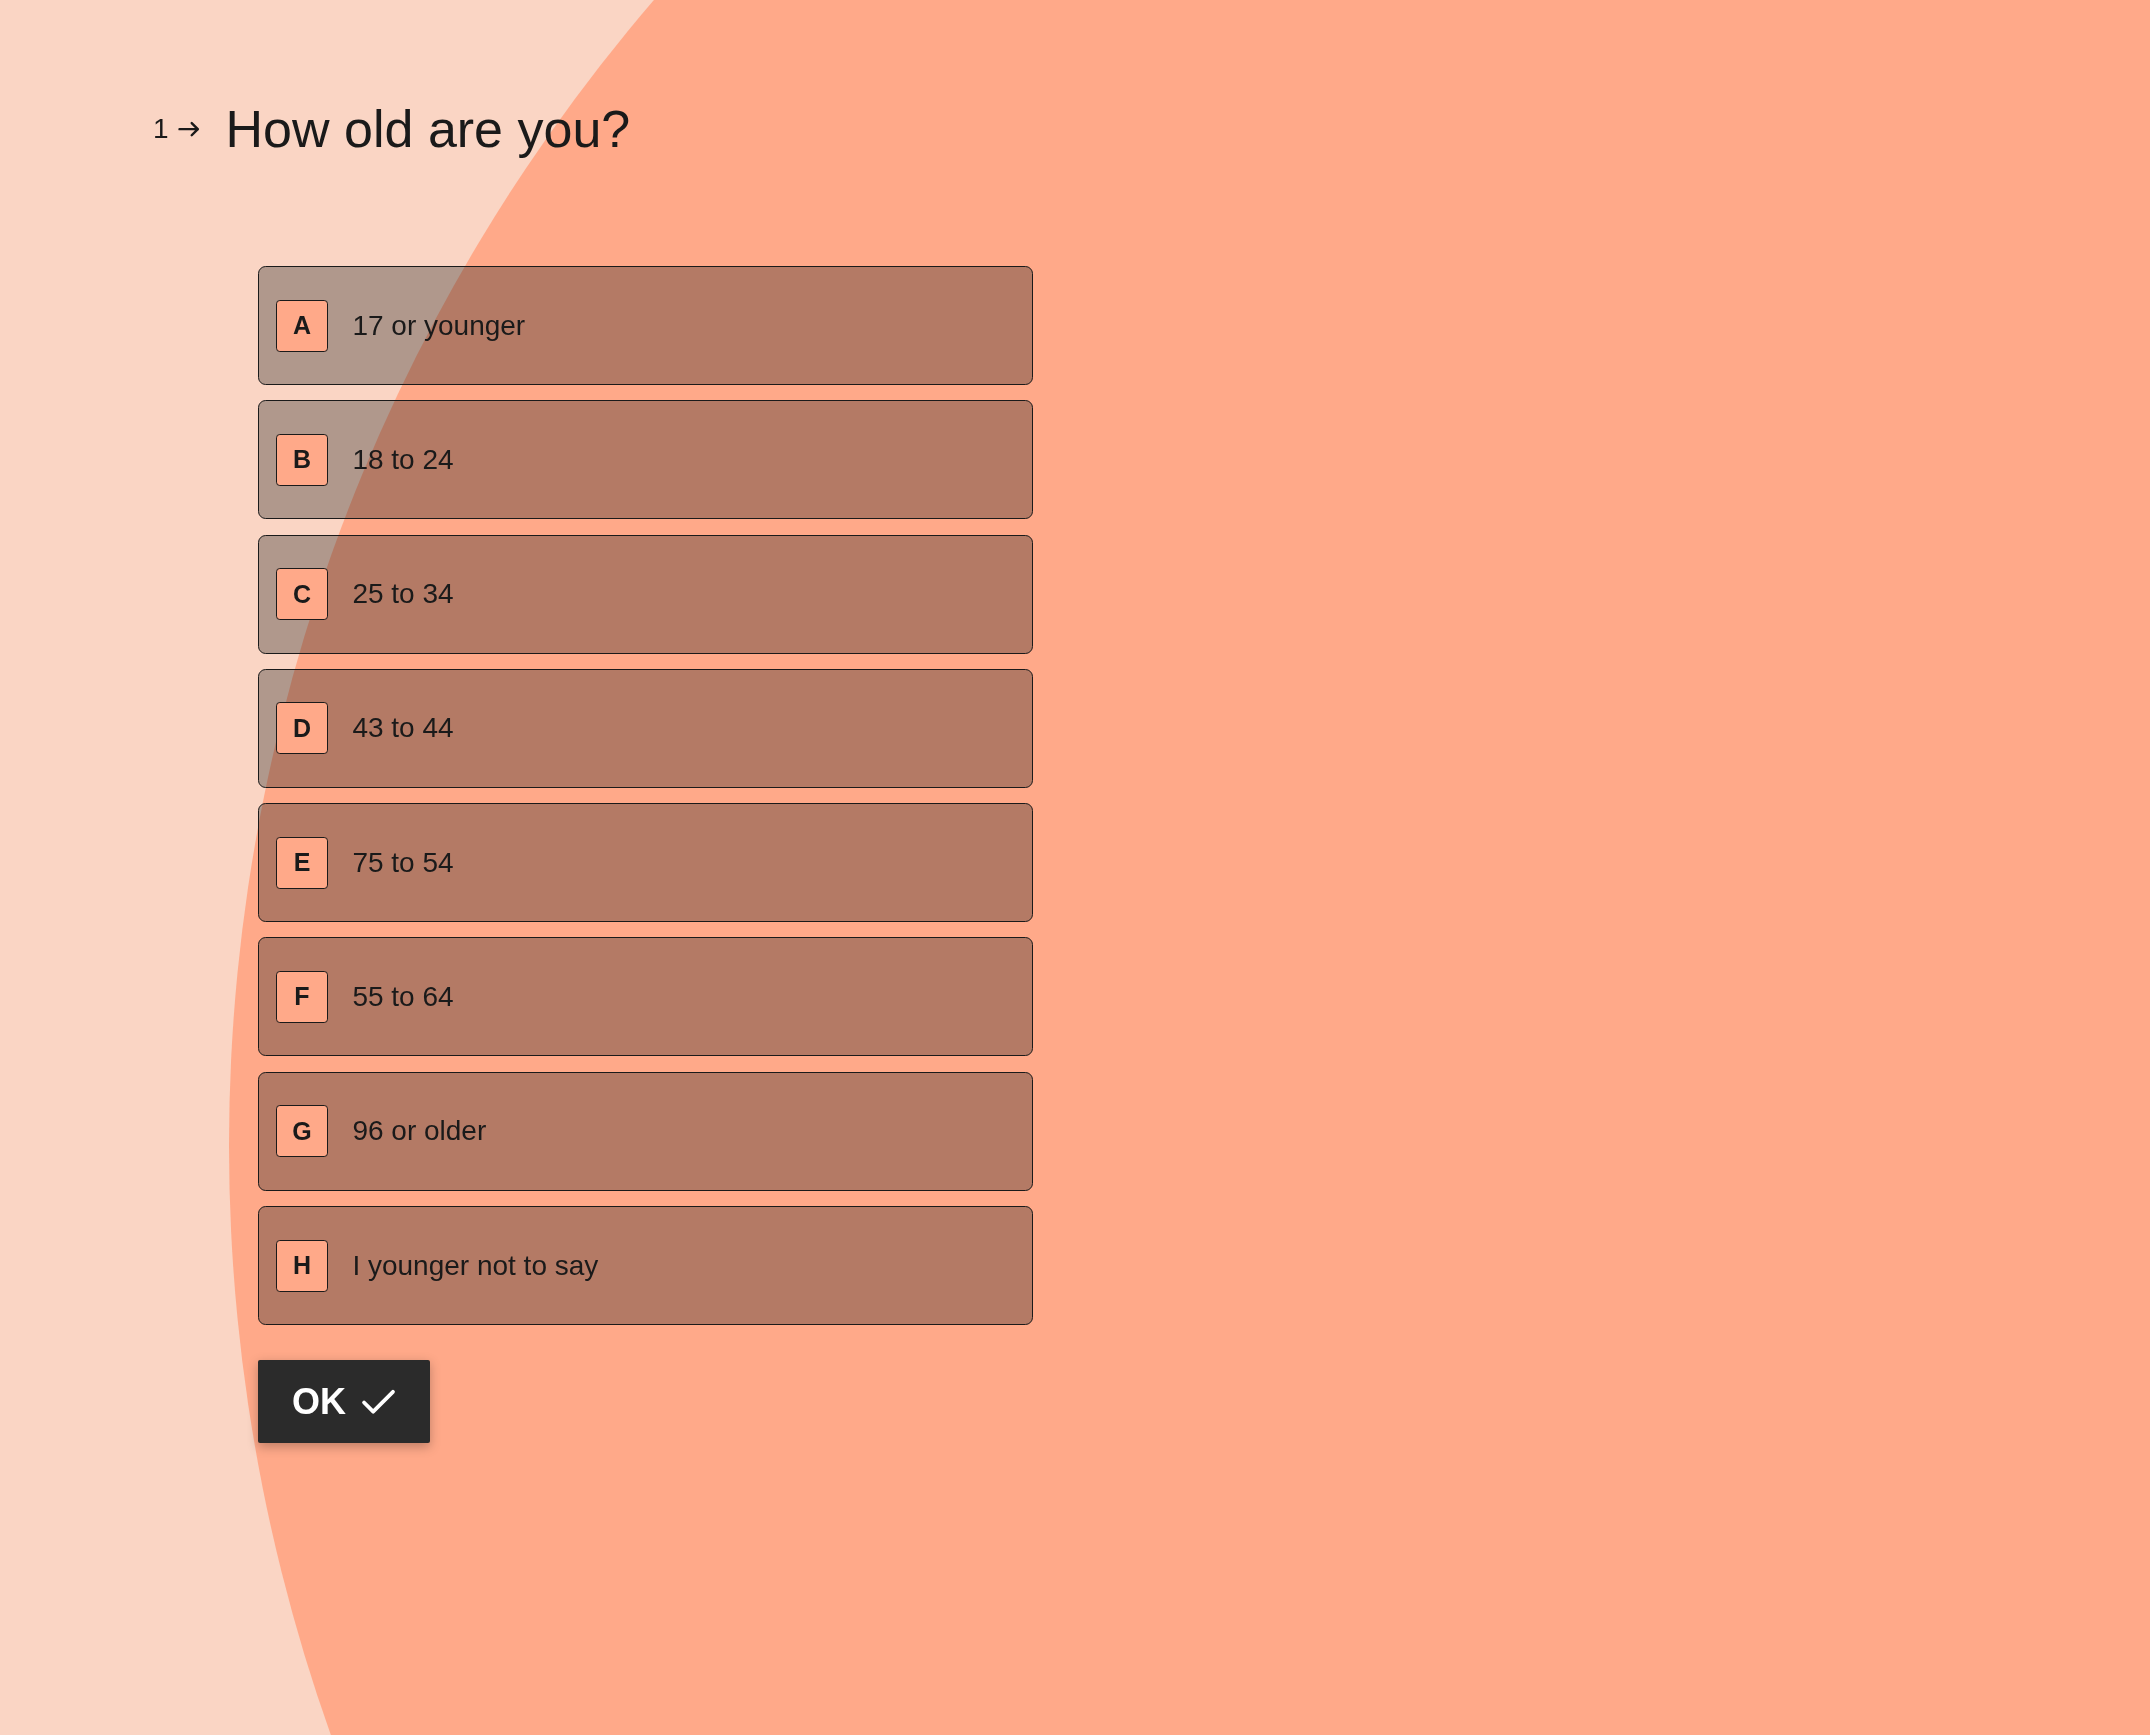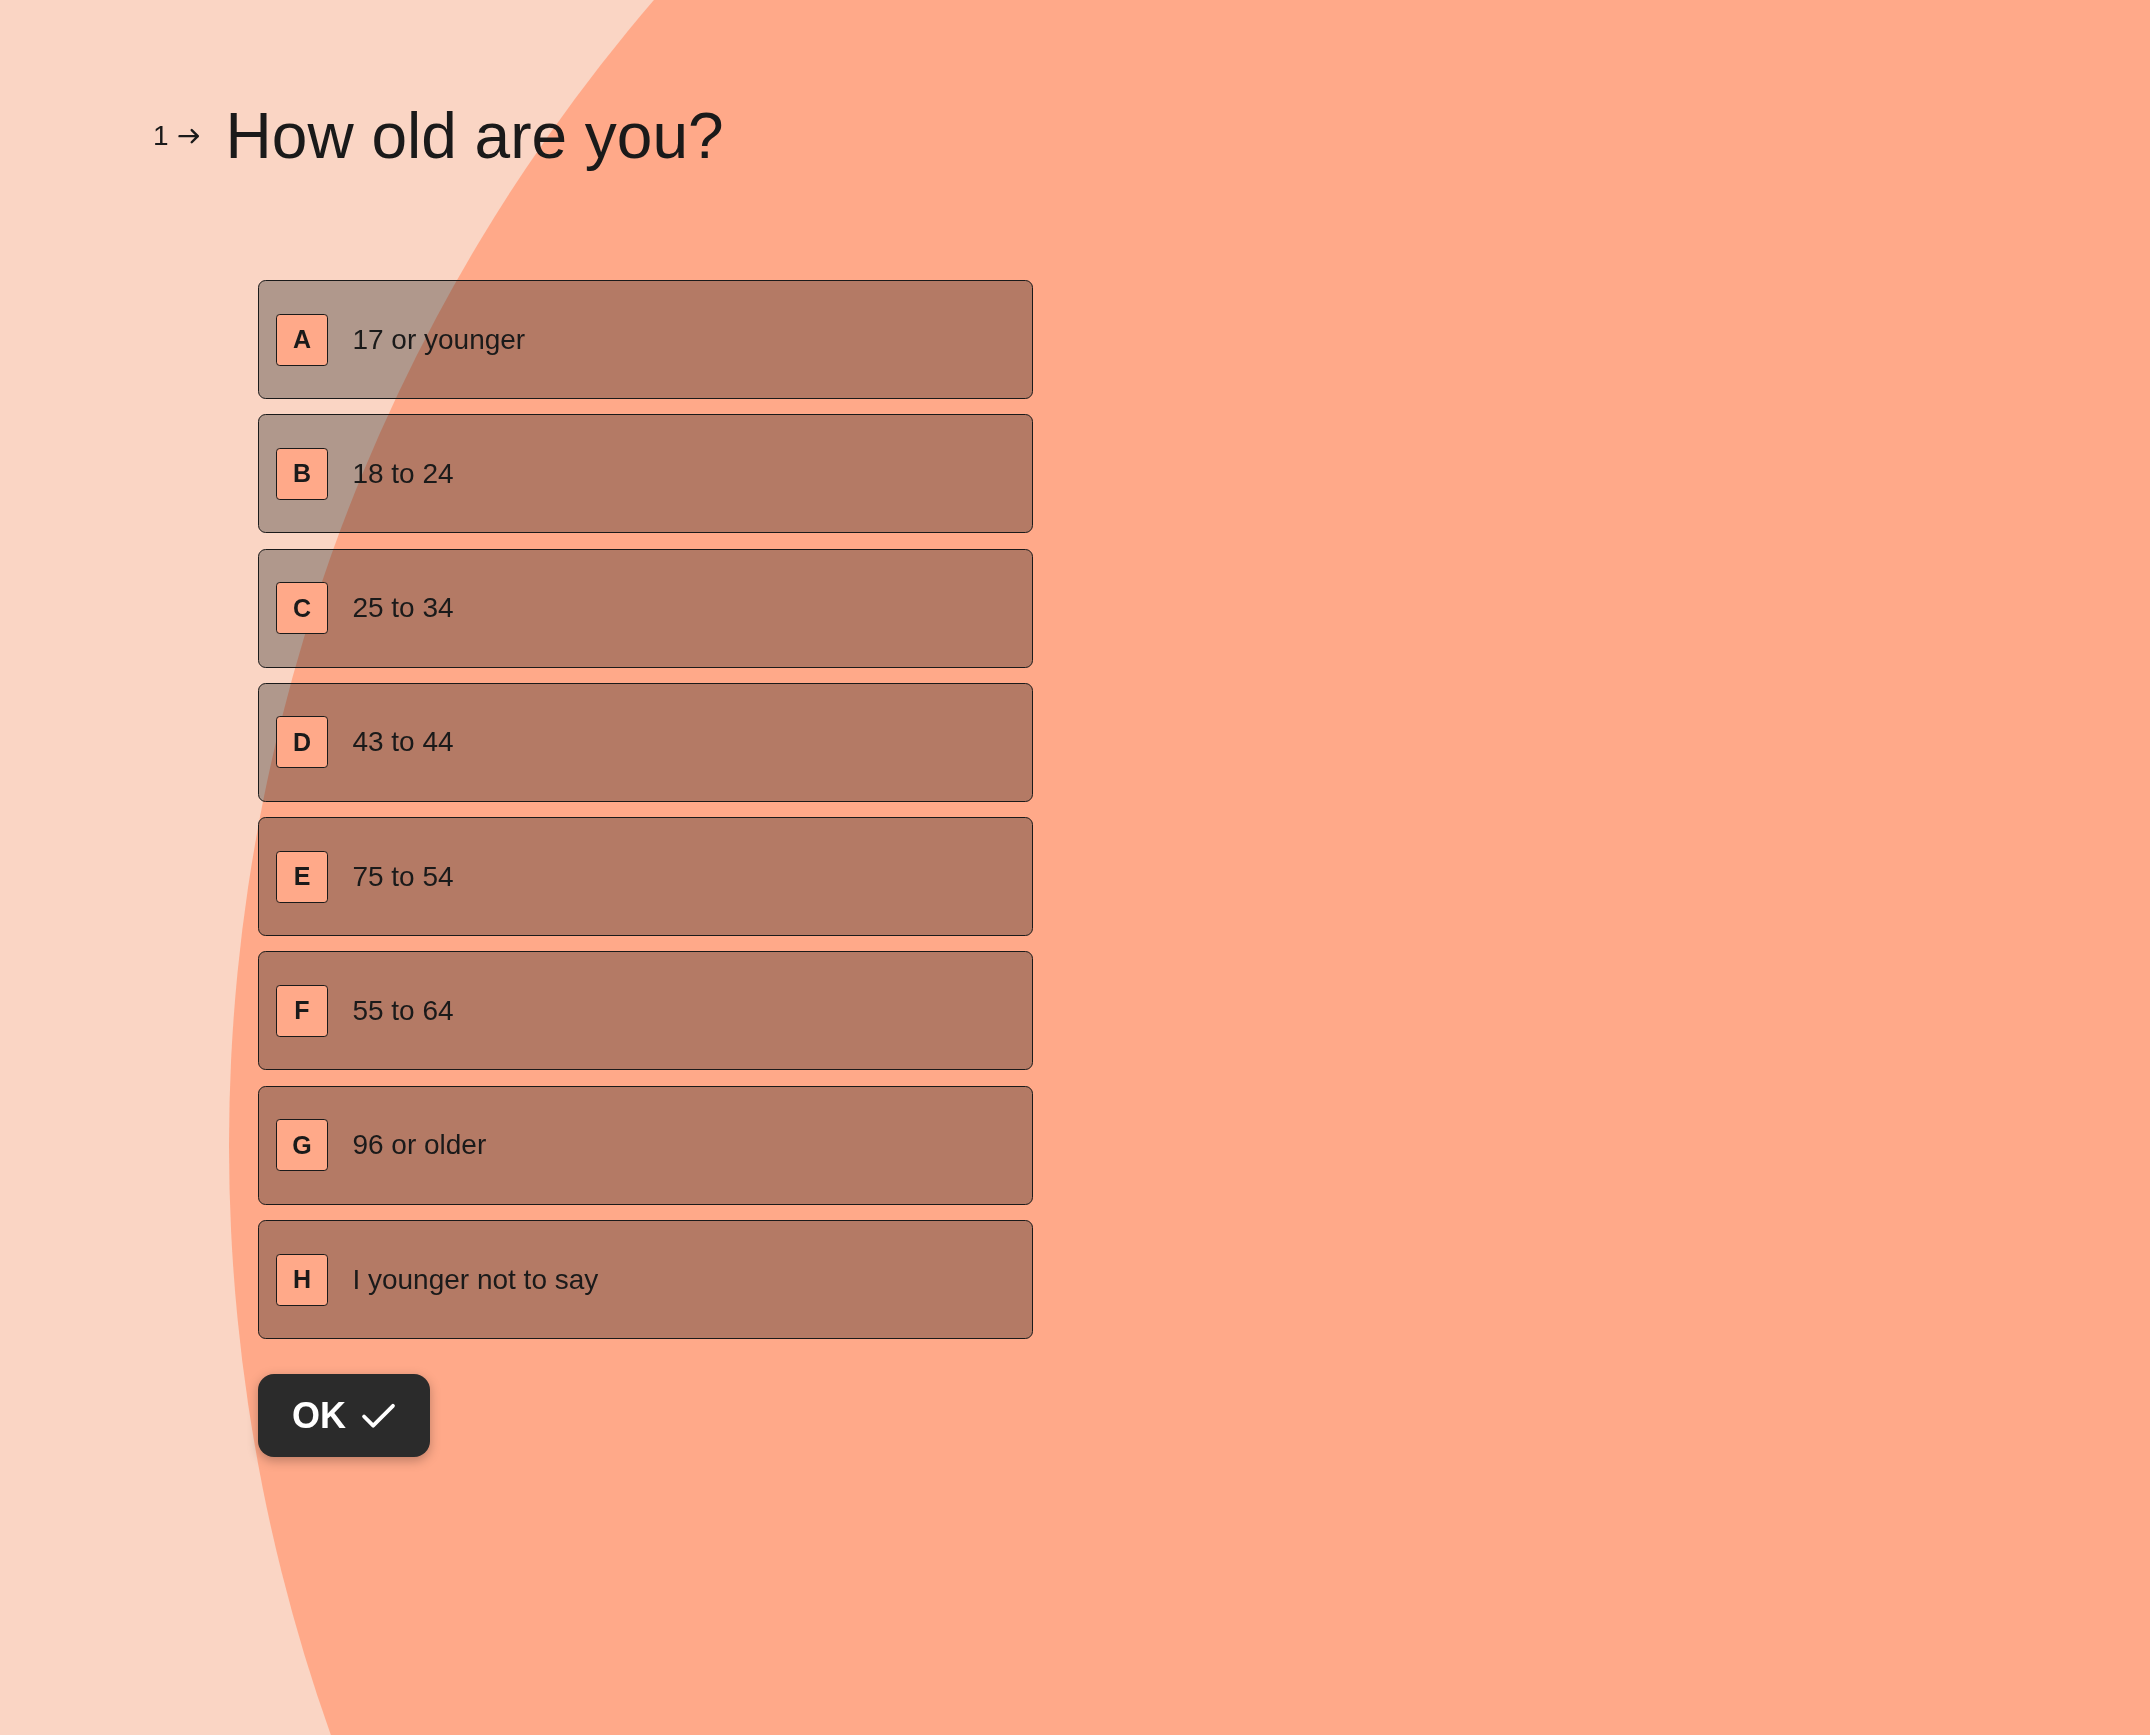--- a/index.html
+++ b/index.html
@@ -50,21 +50,21 @@
       font-weight: 400;
       color: #1a1a1a;
     }
 
     .arrow-icon {
       display: inline-flex;
       align-items: center;
     }
 
     .question-text {
-      font-size: 64px;
+      font-size: 52px;
       font-weight: 400;
       color: #1a1a1a;
       margin-left: -7.6px;
     }
 
     .options-container {
       margin-left: 105px;
       display: flex;
       flex-direction: column;
       gap: 15.3px;
@@ -106,21 +106,21 @@
 
     .ok-button {
       margin-left: 105px;
       margin-top: 35px;
       display: inline-flex;
       align-items: center;
       gap: 15.3px;
       background: #2b2b2b;
       color: #ffffff;
       border: none;
-      border-radius: 16px;
+      border-radius: 2px;
       padding: 20.6px 34px;
       font-size: 36px;
       font-weight: 700;
       cursor: pointer;
       box-shadow: 0 3.8px 10.7px rgba(0,0,0,0.25);
     }
 
     .check-icon {
       display: inline-flex;
       align-items: center;

